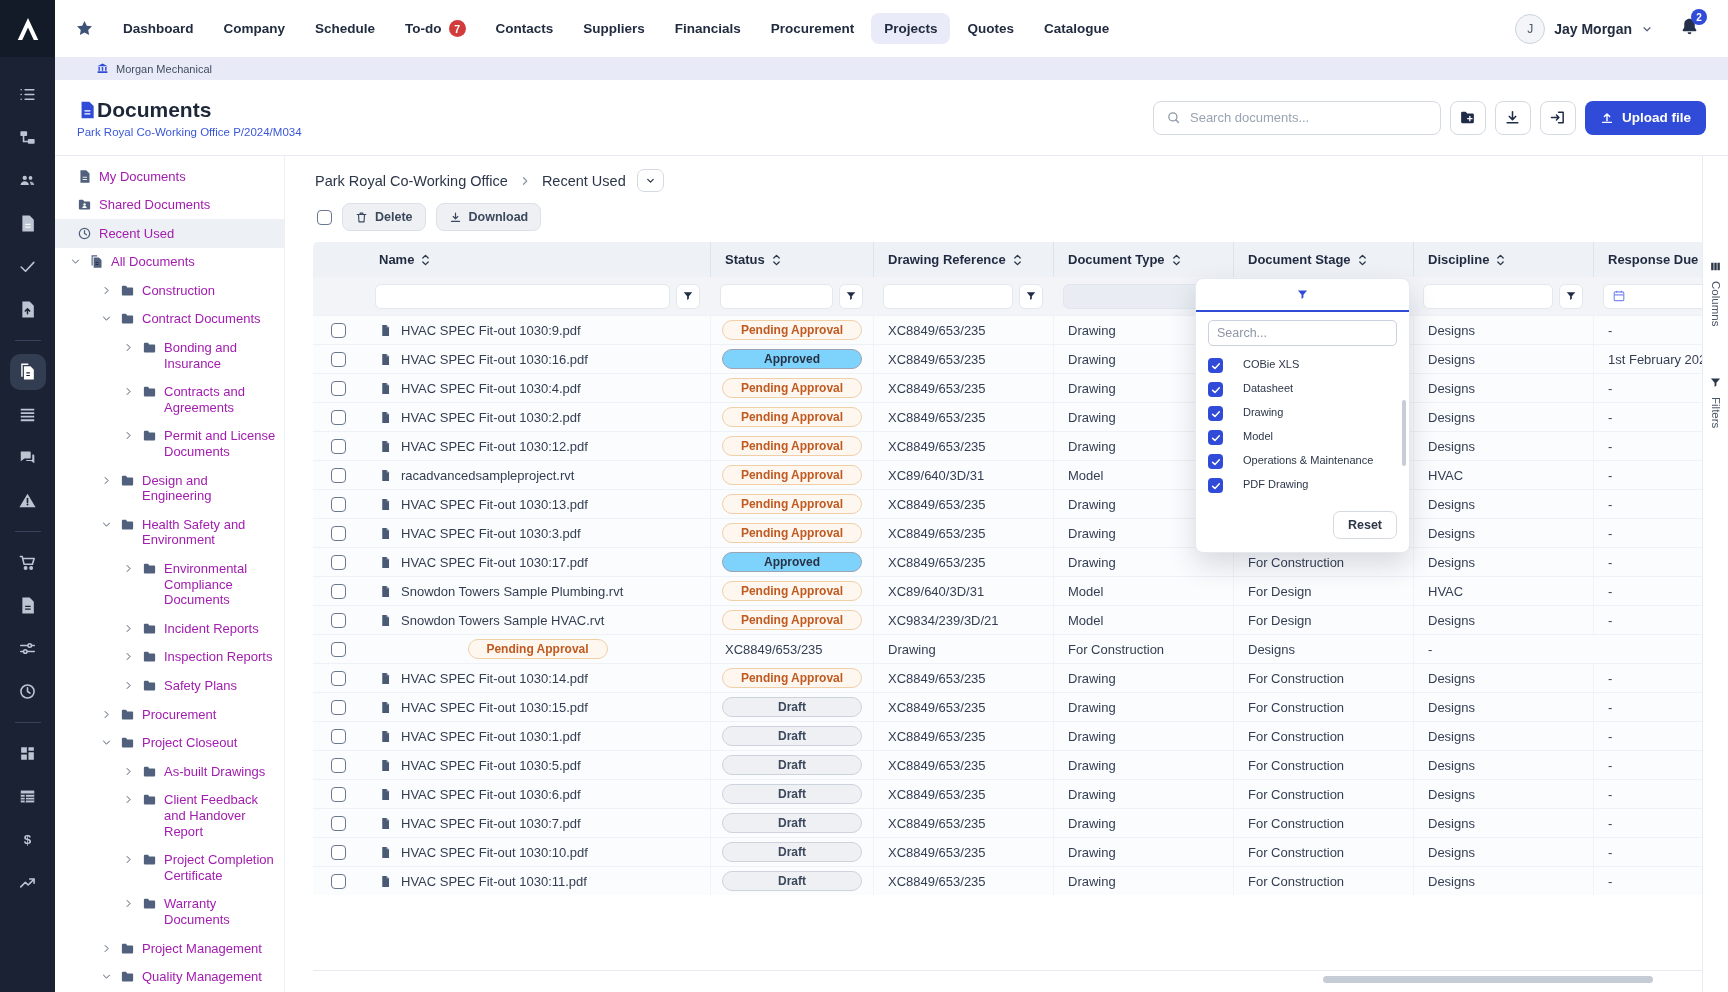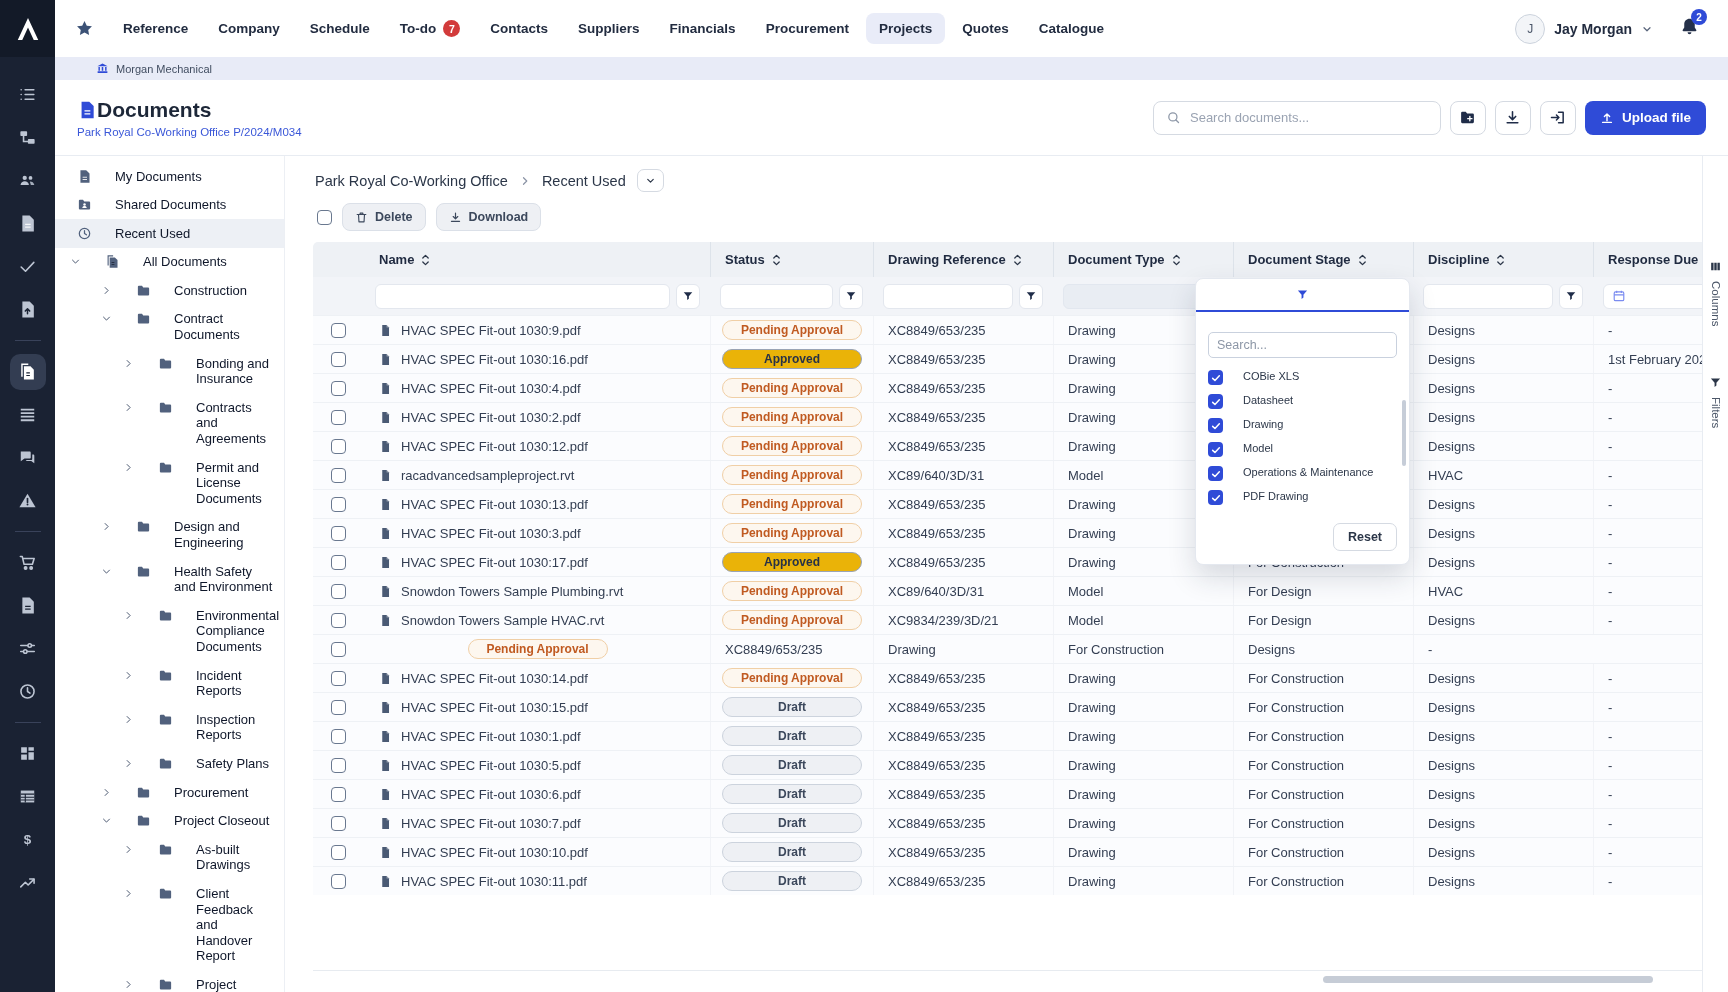--- a/index.html
+++ b/index.html
@@ -52,21 +52,21 @@
   .searchbox input{border:none;outline:none;font-size:13px;width:100%;color:#2b3648;font-family:inherit;background:transparent}
   .searchbox input::placeholder{color:#9aa3b2}
   .iconbtn{width:36px;height:34px;border:1px solid #d5dae2;border-radius:8px;background:#fff;display:flex;align-items:center;justify-content:center;color:#1f2c48;cursor:pointer}
   .iconbtn svg{width:17px;height:17px}
   .upload-btn{height:34px;background:#2f4bd7;color:#fff;border:none;border-radius:8px;padding:0 15px;font-size:13.5px;font-weight:700;display:flex;align-items:center;gap:8px;cursor:pointer;font-family:inherit}
   .upload-btn svg{width:14px;height:14px}
 
   
   .content{flex:1;display:flex;min-height:0;position:relative}
   .tree{width:230px;flex-shrink:0;border-right:1px solid #eceff4;padding-top:6px;overflow:hidden}
-  .tree-item{display:flex;align-items:flex-start;gap:23px;padding:6.5px 8px 6.5px 14px;font-size:13px;color:#0f172a;line-height:1.2;cursor:pointer}
+  .tree-item{display:flex;align-items:flex-start;gap:7px;padding:6.5px 8px 6.5px 14px;font-size:13px;color:#a21caf;line-height:1.2;cursor:pointer}
   .tree-item.no-chev{padding-left:21px}
   .tree-item.lvl1{padding-left:45px}
   .tree-item.lvl2{padding-left:67px}
   .tree-item.selected{background:#edf0f5}
   .tree-item .chev{width:12px;flex-shrink:0;color:#3b4964;margin-top:2px}
   .tree-item .chev svg{width:11px;height:11px}
   .tree-item .ticon{width:16px;flex-shrink:0;color:#51617d;margin-top:0}
   .tree-item .ticon svg{width:15px;height:15px}
   .tree-item .tlabel{flex:1}
 
@@ -99,28 +99,28 @@
   .trow{height:29px;border-top:1px solid #eef1f5;background:#fbfcfe;font-size:13px;color:#333e52}
   .tcell{display:flex;align-items:center;padding:0 14px;border-left:1px solid #f1f3f7;overflow:hidden;white-space:nowrap}
   .trow > .tcell:nth-child(-n+2){border-left:none}
   .tcell.c-check{justify-content:flex-start;padding-left:18px}
   .tcell.c-name{gap:9px}
   .tcell.c-name .icon{color:#4a5a74;flex-shrink:0}
   .tcell.c-name svg{width:13px;height:15px}
   .tcell.c-status{justify-content:center;padding:0 8px}
   .badge{width:140px;height:20px;border-radius:10px;display:flex;align-items:center;justify-content:center;font-size:12px;font-weight:700;white-space:nowrap;cursor:default}
   .badge.pending{color:#c05a21;background:#fdf7ef;border:1px solid #f0cfa6}
-  .badge.approved{color:#273247;background:#eab308;border:1px solid #9aa4b5}
+  .badge.approved{color:#273247;background:#7dd3fc;border:1px solid #9aa4b5}
   .badge.draft{color:#3c485c;background:#eef0f4;border:1px solid #ccd3dd}
 
   
   .filter-pop{position:absolute;left:910px;top:122px;width:215px;background:#fff;border:1px solid #e4e8ef;border-radius:8px;box-shadow:0 12px 28px rgba(25,35,60,.16);z-index:6}
   .fp-head{height:33px;display:flex;align-items:center;justify-content:center;border-bottom:2px solid #2f4bd7;color:#2f4bd7}
   .fp-head svg{width:13px;height:13px}
-  .fp-body{padding:20px 12px 6px;position:relative}
+  .fp-body{padding:8px 12px 6px;position:relative}
   .fp-search{width:100%;height:26px;border:1px solid #c9d1de;border-radius:5px;padding:0 8px;font-size:12.5px;color:#2b3648;outline:none;font-family:inherit}
   .fp-search::placeholder{color:#8d97a7}
   .fp-opts{margin-top:12px;display:flex;flex-direction:column;gap:9px}
   .fp-opt{display:flex;gap:20px;font-size:11px;color:#2b3648;cursor:pointer;white-space:nowrap}
   .fp-cb{width:15px;height:15px;border-radius:4px;background:#2f4bd7;display:flex;align-items:center;justify-content:center;flex-shrink:0}
   .fp-cb svg{width:10px;height:10px}
   .fp-scroll{position:absolute;right:3px;top:88px;width:4px;height:66px;border-radius:2px;background:#c6cdd8}
   .fp-foot{display:flex;justify-content:flex-end;padding:12px 12px 13px}
   .reset-btn{height:28px;padding:0 14px;border:1px solid #d5dae2;border-radius:7px;background:#fff;font-size:12.5px;font-weight:700;color:#2b3648;cursor:pointer;font-family:inherit}
 
@@ -299,21 +299,21 @@
   <div class="rcol">
 
     <nav class="topnav">
       <span class="icon star-wrap">
         <svg viewBox="0 0 24 24">
             <path fill="currentColor" d="M12 2.5l2.9 5.9 6.5.9-4.7 4.6 1.1 6.4L12 17.2l-5.8 3.1 1.1-6.4L2.6 9.3l6.5-.9z"></path>
           </svg>
       </span>
       <div style="display:flex;align-items:center;gap:4px">
           <div class="nav-item">
-            <span>Reference</span>
+            <span>Dashboard</span>
           </div>
           <div class="nav-item">
             <span>Company</span>
           </div>
           <div class="nav-item">
             <span>Schedule</span>
           </div>
           <div class="nav-item">
             <span>To-do</span>
             <span class="todo-badge">7</span>

